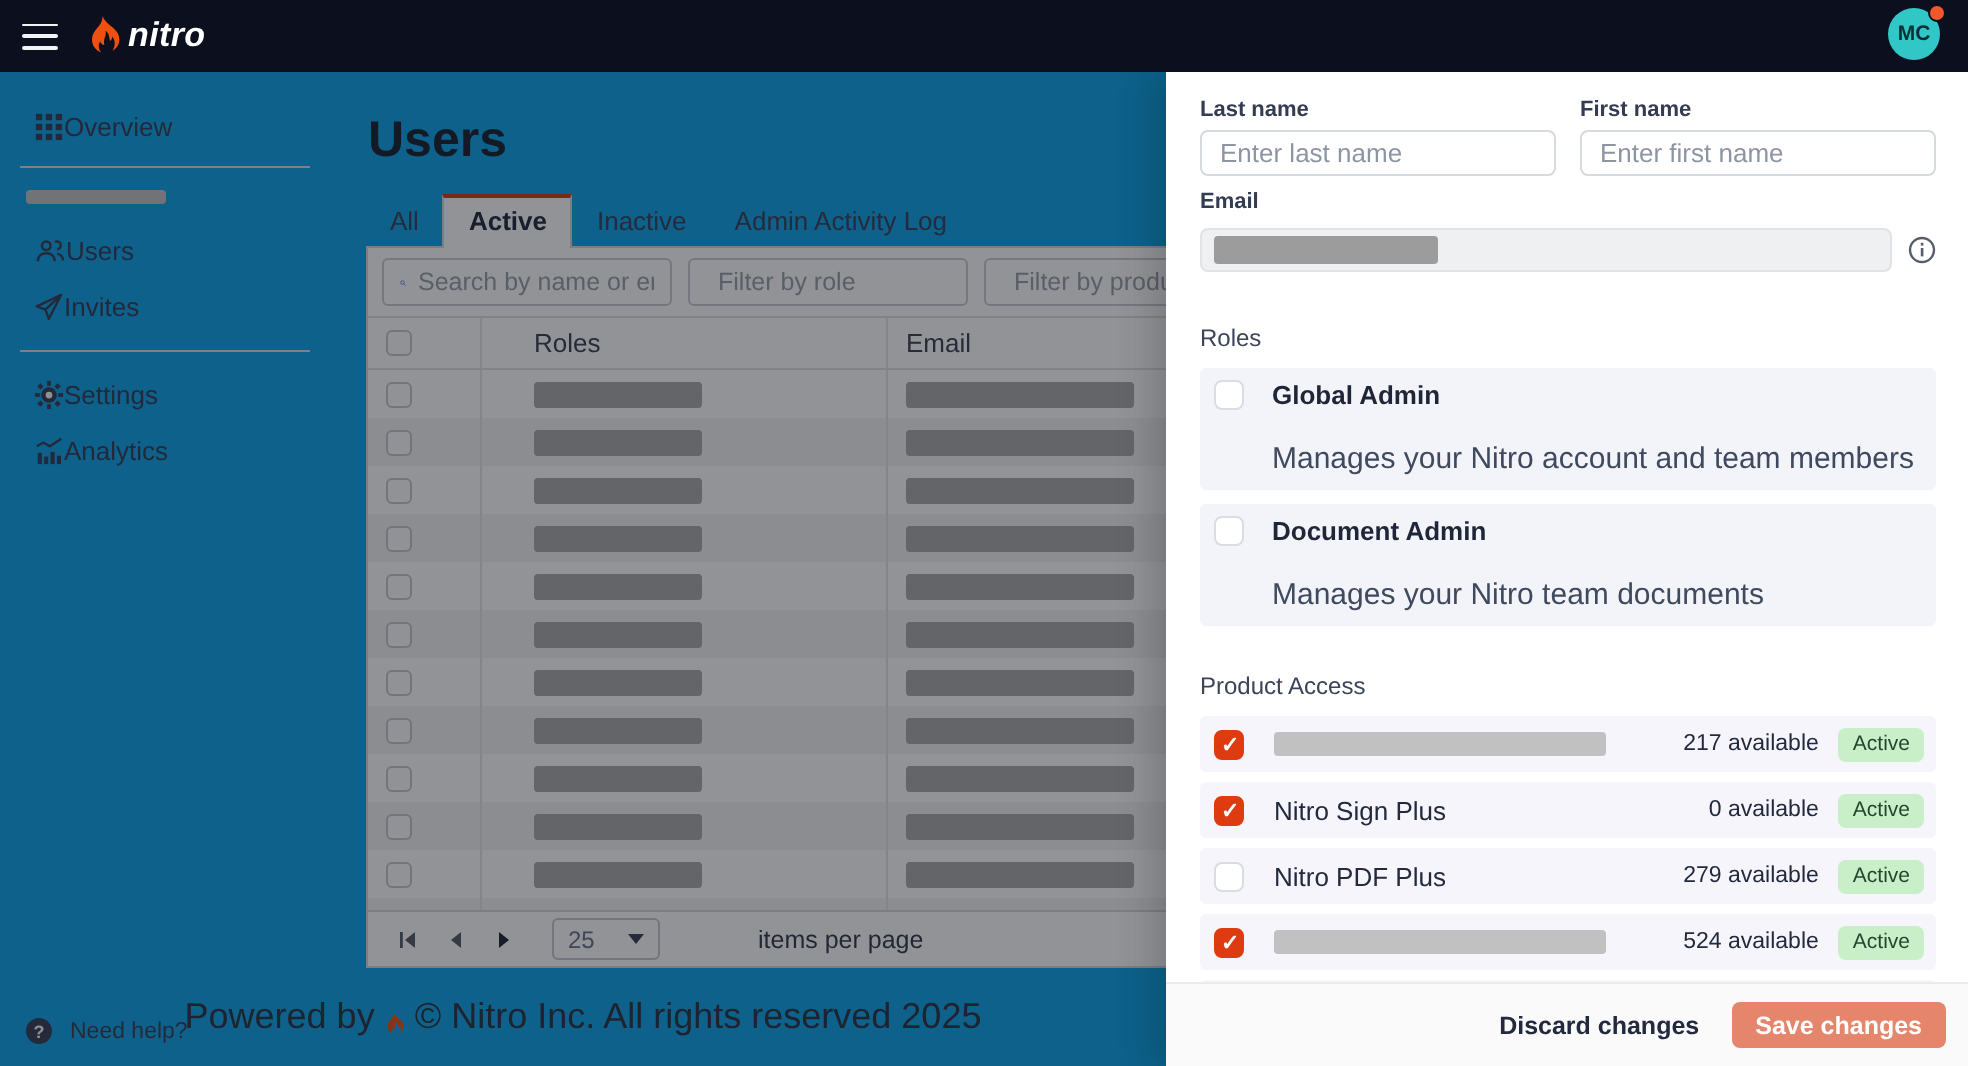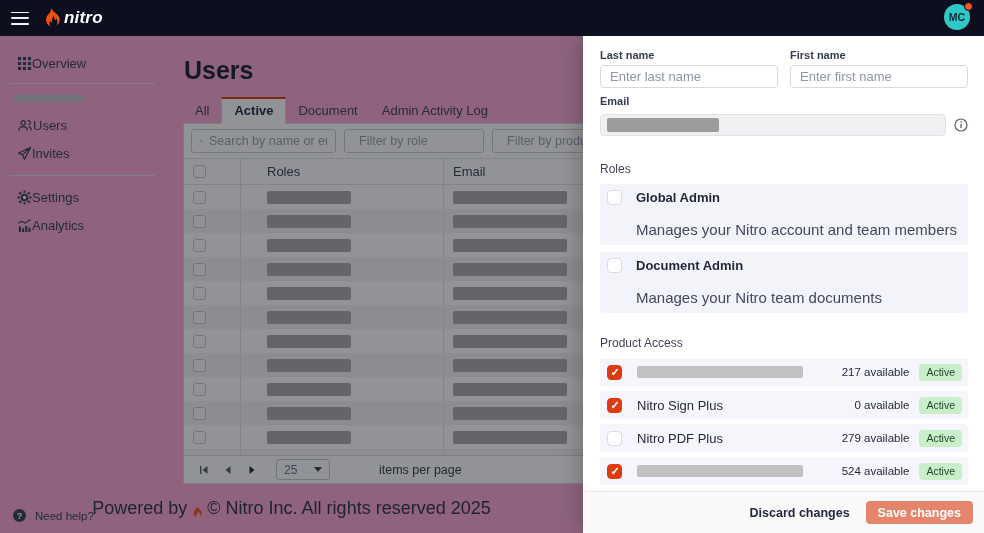--- a/index.html
+++ b/index.html
@@ -1,18 +1,18 @@
 <!DOCTYPE html>
 <html><head>
 <meta charset="utf-8">
 <style>
   * { margin:0; padding:0; box-sizing:border-box; }
   html,body { width:984px; height:533px; }
   body { font-family:"Liberation Sans", sans-serif; background:#e8e8e8; }
-  .screen { position:relative; width:984px; height:533px; overflow:hidden; background:#f9a8d4; }
+  .screen { position:relative; width:984px; height:533px; overflow:hidden; background:#0ea5e9; }
 
   
   .topbar { position:absolute; left:0; top:0; width:100%; height:36px; background:#0c101e;
             display:flex; align-items:center; z-index:40; }
   .hamburger { width:18px; height:13px; margin-left:11px; display:flex; flex-direction:column;
                justify-content:space-between; cursor:pointer; }
   .hamburger span { display:block; height:1.6px; background:#f2f3f5; border-radius:1px; }
   .brand { display:flex; align-items:center; margin-left:14px; gap:4px; }
   .brand-name { color:#ffffff; font-size:17px; font-weight:bold; font-style:italic; letter-spacing:.2px; }
   .avatar-wrap { position:absolute; right:12px; top:4px; width:28px; height:28px; }
@@ -220,21 +220,21 @@
       <span class="qicon">?</span>
       <span>Need help?</span>
     </div>
   </div>
 
   <div class="main">
     <div class="page-title">Users</div>
     <div class="tabs">
       <div class="tab">All</div>
       <div class="tab active">Active</div>
-      <div class="tab">Document</div>
+      <div class="tab">Inactive</div>
       <div class="tab">Admin Activity Log</div>
     </div>
 
     <div class="card">
       <div class="filters">
         <div class="f-input f-search">
           <svg width="13" height="13" viewBox="0 0 14 14">
             <circle cx="5.8" cy="5.8" r="4.2" fill="none" stroke="#3e63e0" stroke-width="1.6"></circle>
             <line x1="9" y1="9" x2="13" y2="13" stroke="#3e63e0" stroke-width="1.6"></line>
           </svg>

